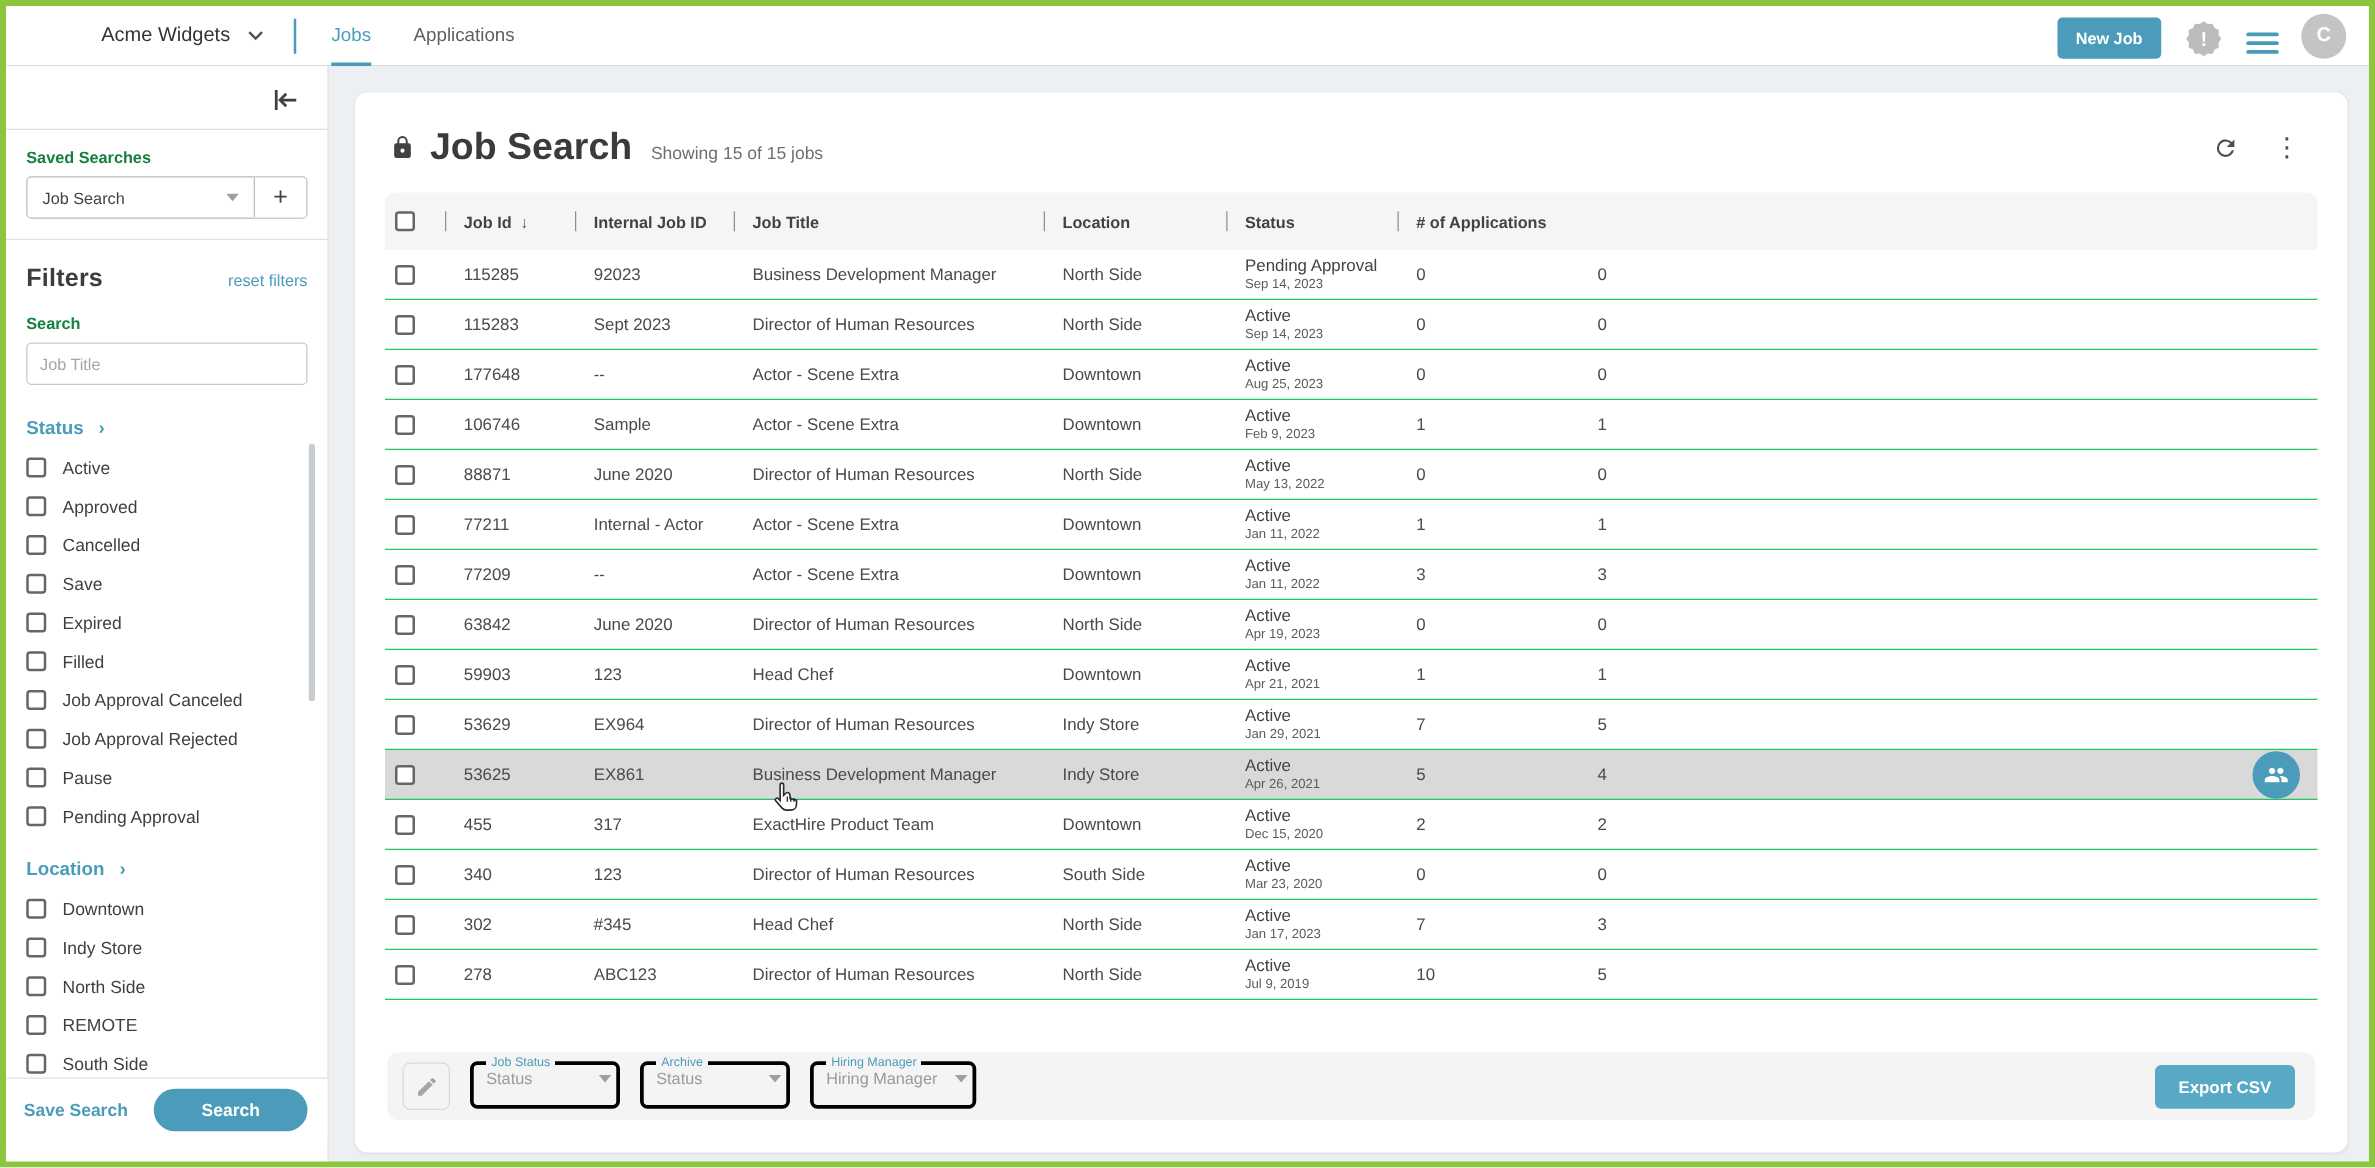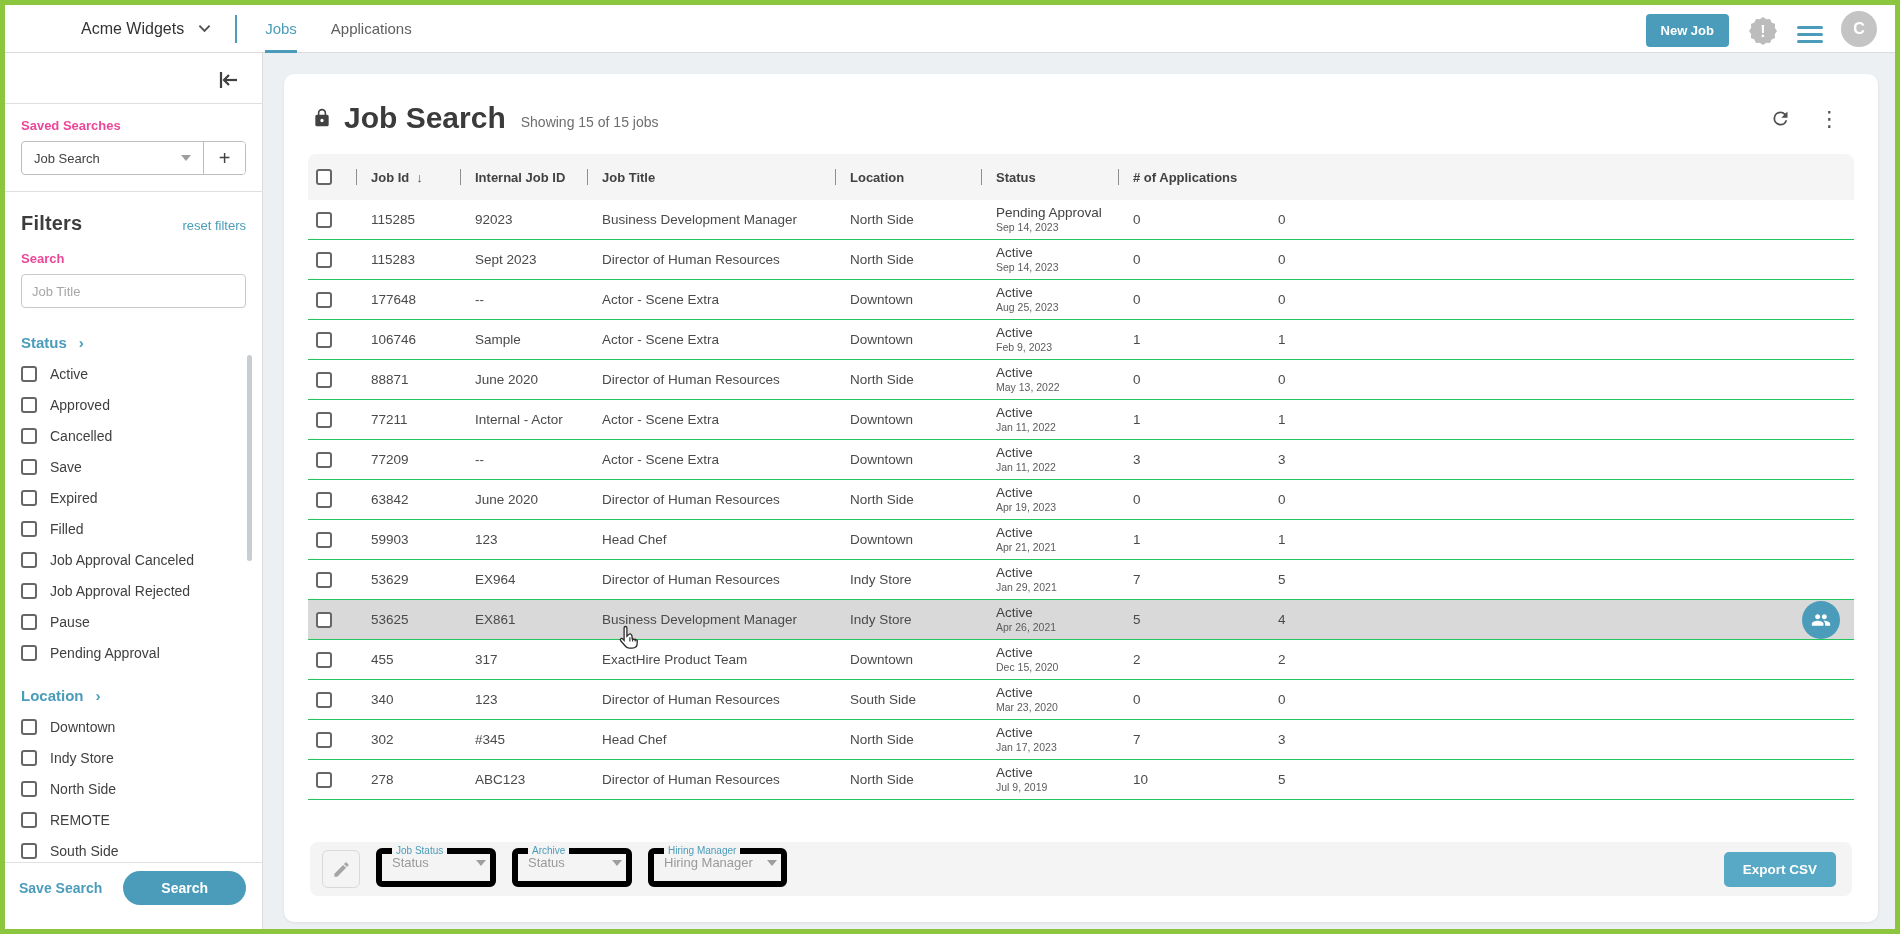--- a/index.html
+++ b/index.html
@@ -23,21 +23,21 @@
   .badge{width:32px;height:32px;position:relative;cursor:pointer;}
   .hamburger{display:flex;flex-direction:column;gap:4px;cursor:pointer;padding:4px 0;}
   .hamburger span{display:block;width:26px;height:3px;background:var(--accent);border-radius:2px;}
   .avatar{width:36px;height:36px;border-radius:50%;background:#C4C4C4;color:#fff;font-size:16px;font-weight:bold;display:flex;align-items:center;justify-content:center;cursor:pointer;}
 
   
   .content{flex:1;display:flex;min-height:0;background:#EDF0F2;}
   .sidebar{width:258px;flex:0 0 258px;background:#fff;border-right:1px solid #DCDCDC;position:relative;padding:0 16px;}
   .collapse-row{display:flex;justify-content:flex-end;padding:16px 6px 12px 0;}
   .divider{border-top:1px solid var(--line);margin:0 -16px;}
-  .side-label{font-size:13px;font-weight:bold;color:#ec4899;margin:14px 0 8px;}
+  .side-label{font-size:13px;font-weight:bold;color:#15803d;margin:14px 0 8px;}
   .combo{display:flex;height:34px;border:1px solid #BDBDBD;border-radius:4px;overflow:hidden;}
   .combo-select{flex:1;display:flex;align-items:center;justify-content:space-between;padding:0 12px;cursor:pointer;}
   .combo-select span{font-size:13px;color:#424242;}
   .caret{width:0;height:0;border-left:5px solid transparent;border-right:5px solid transparent;border-top:6px solid #9E9E9E;}
   .plus-btn{width:42px;border:none;border-left:1px solid #BDBDBD;background:#fff;font-size:20px;color:#424242;cursor:pointer;margin-bottom:14px0;}
   .saved-block{padding-bottom:16px;}
   .filters-head{display:flex;align-items:baseline;justify-content:space-between;margin-top:20px;}
   .filters-head h2{font-size:20px;font-weight:bold;color:#3D3D3D;letter-spacing:.2px;}
   .reset-link{font-size:13px;color:var(--accent);cursor:pointer;text-decoration:none;}
   .search-group{margin-top:16px;}
@@ -77,21 +77,21 @@
   .trow .td{font-size:13.5px;color:#4A4A4A;padding-left:15px;white-space:nowrap;overflow:hidden;}
   .trow.hl{background:var(--hl);}
   .status-cell{display:flex;flex-direction:column;justify-content:center;line-height:1.25;}
   .status-main{font-size:13.5px;color:#424242;}
   .status-date{font-size:10.5px;color:#5C5C5C;}
   .row-action{position:absolute;right:14px;top:50%;transform:translateY(-50%);width:38px;height:38px;border-radius:50%;background:var(--accent);border:none;display:flex;align-items:center;justify-content:center;cursor:pointer;}
 
   
   .bulkbar{position:absolute;left:26px;right:26px;bottom:26px;height:54px;background:#F4F4F4;border-radius:8px;display:flex;align-items:center;gap:16px;padding:0 16px 0 12px;}
   .pencil-btn{width:38px;height:38px;border:1px solid #D9D9D9;border-radius:6px;background:transparent;display:flex;align-items:center;justify-content:center;cursor:pointer;}
-  fieldset.sel{border:6px solid #000000;border-radius:6px;height:42px;margin-top:-6px;padding:0 4px 4px 10px;min-width:120px;cursor:pointer;}
+  fieldset.sel{border:3px solid #000000;border-radius:6px;height:42px;margin-top:-6px;padding:0 4px 4px 10px;min-width:120px;cursor:pointer;}
   fieldset.sel legend{font-size:10px;color:var(--accent);padding:0 4px;font-weight:500;}
   .sel-inner{display:flex;align-items:center;justify-content:space-between;gap:14px;margin-top:-1px;}
   .sel-value{font-size:13px;color:#9A9A9A;white-space:nowrap;}
   .btn-export{margin-left:auto;background:var(--export);color:#fff;border:none;border-radius:5px;font-size:13.5px;font-weight:bold;padding:10px 19px;cursor:pointer;}
 
   .cursor{position:absolute;left:612px;top:620px;pointer-events:none;z-index:50;}
 </style>
 </head>
 <body>
 

